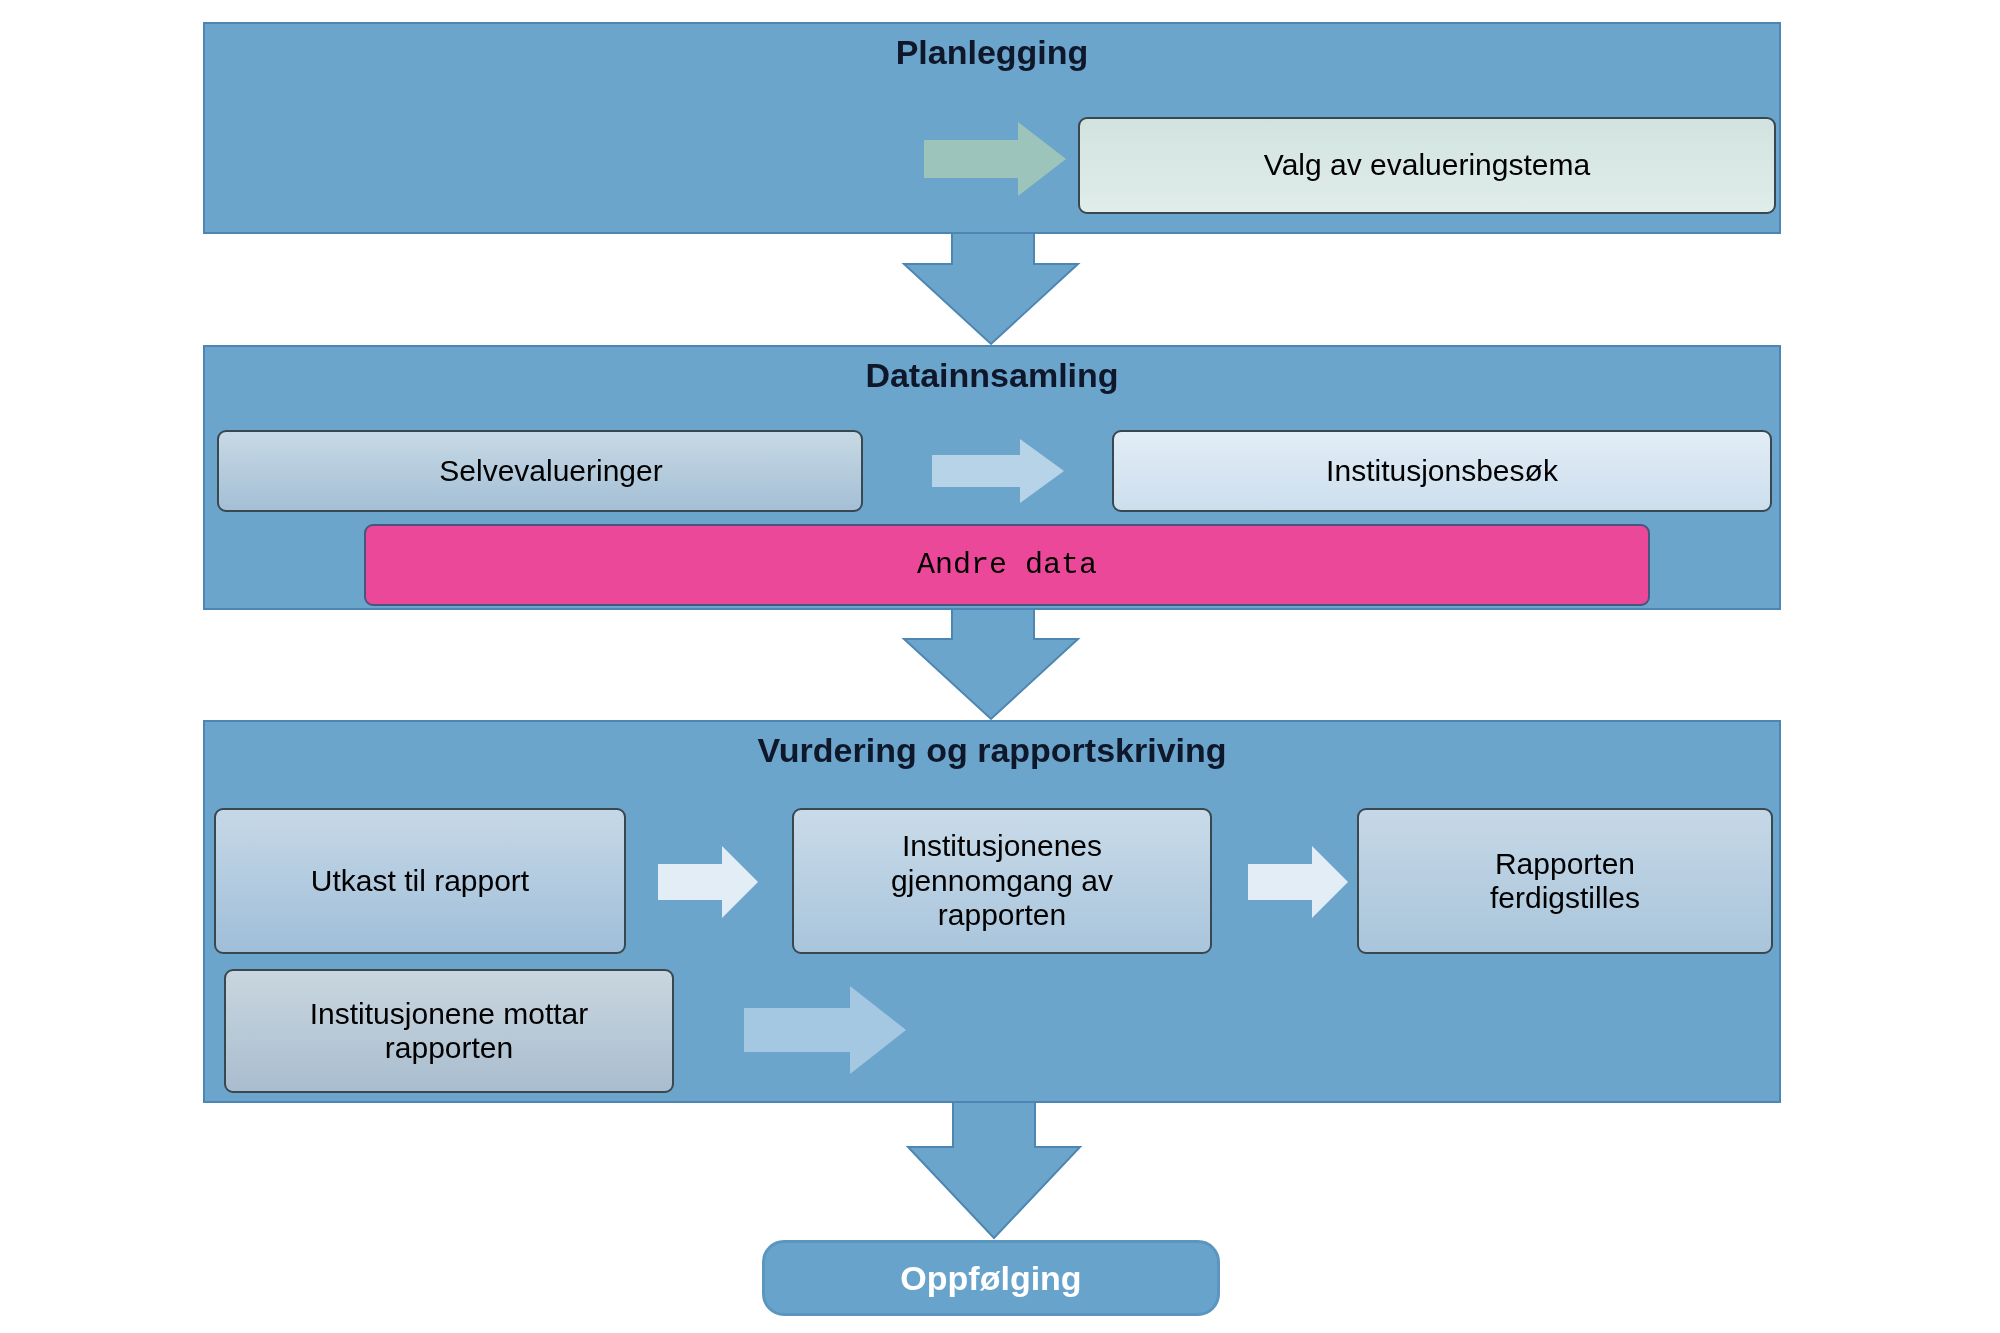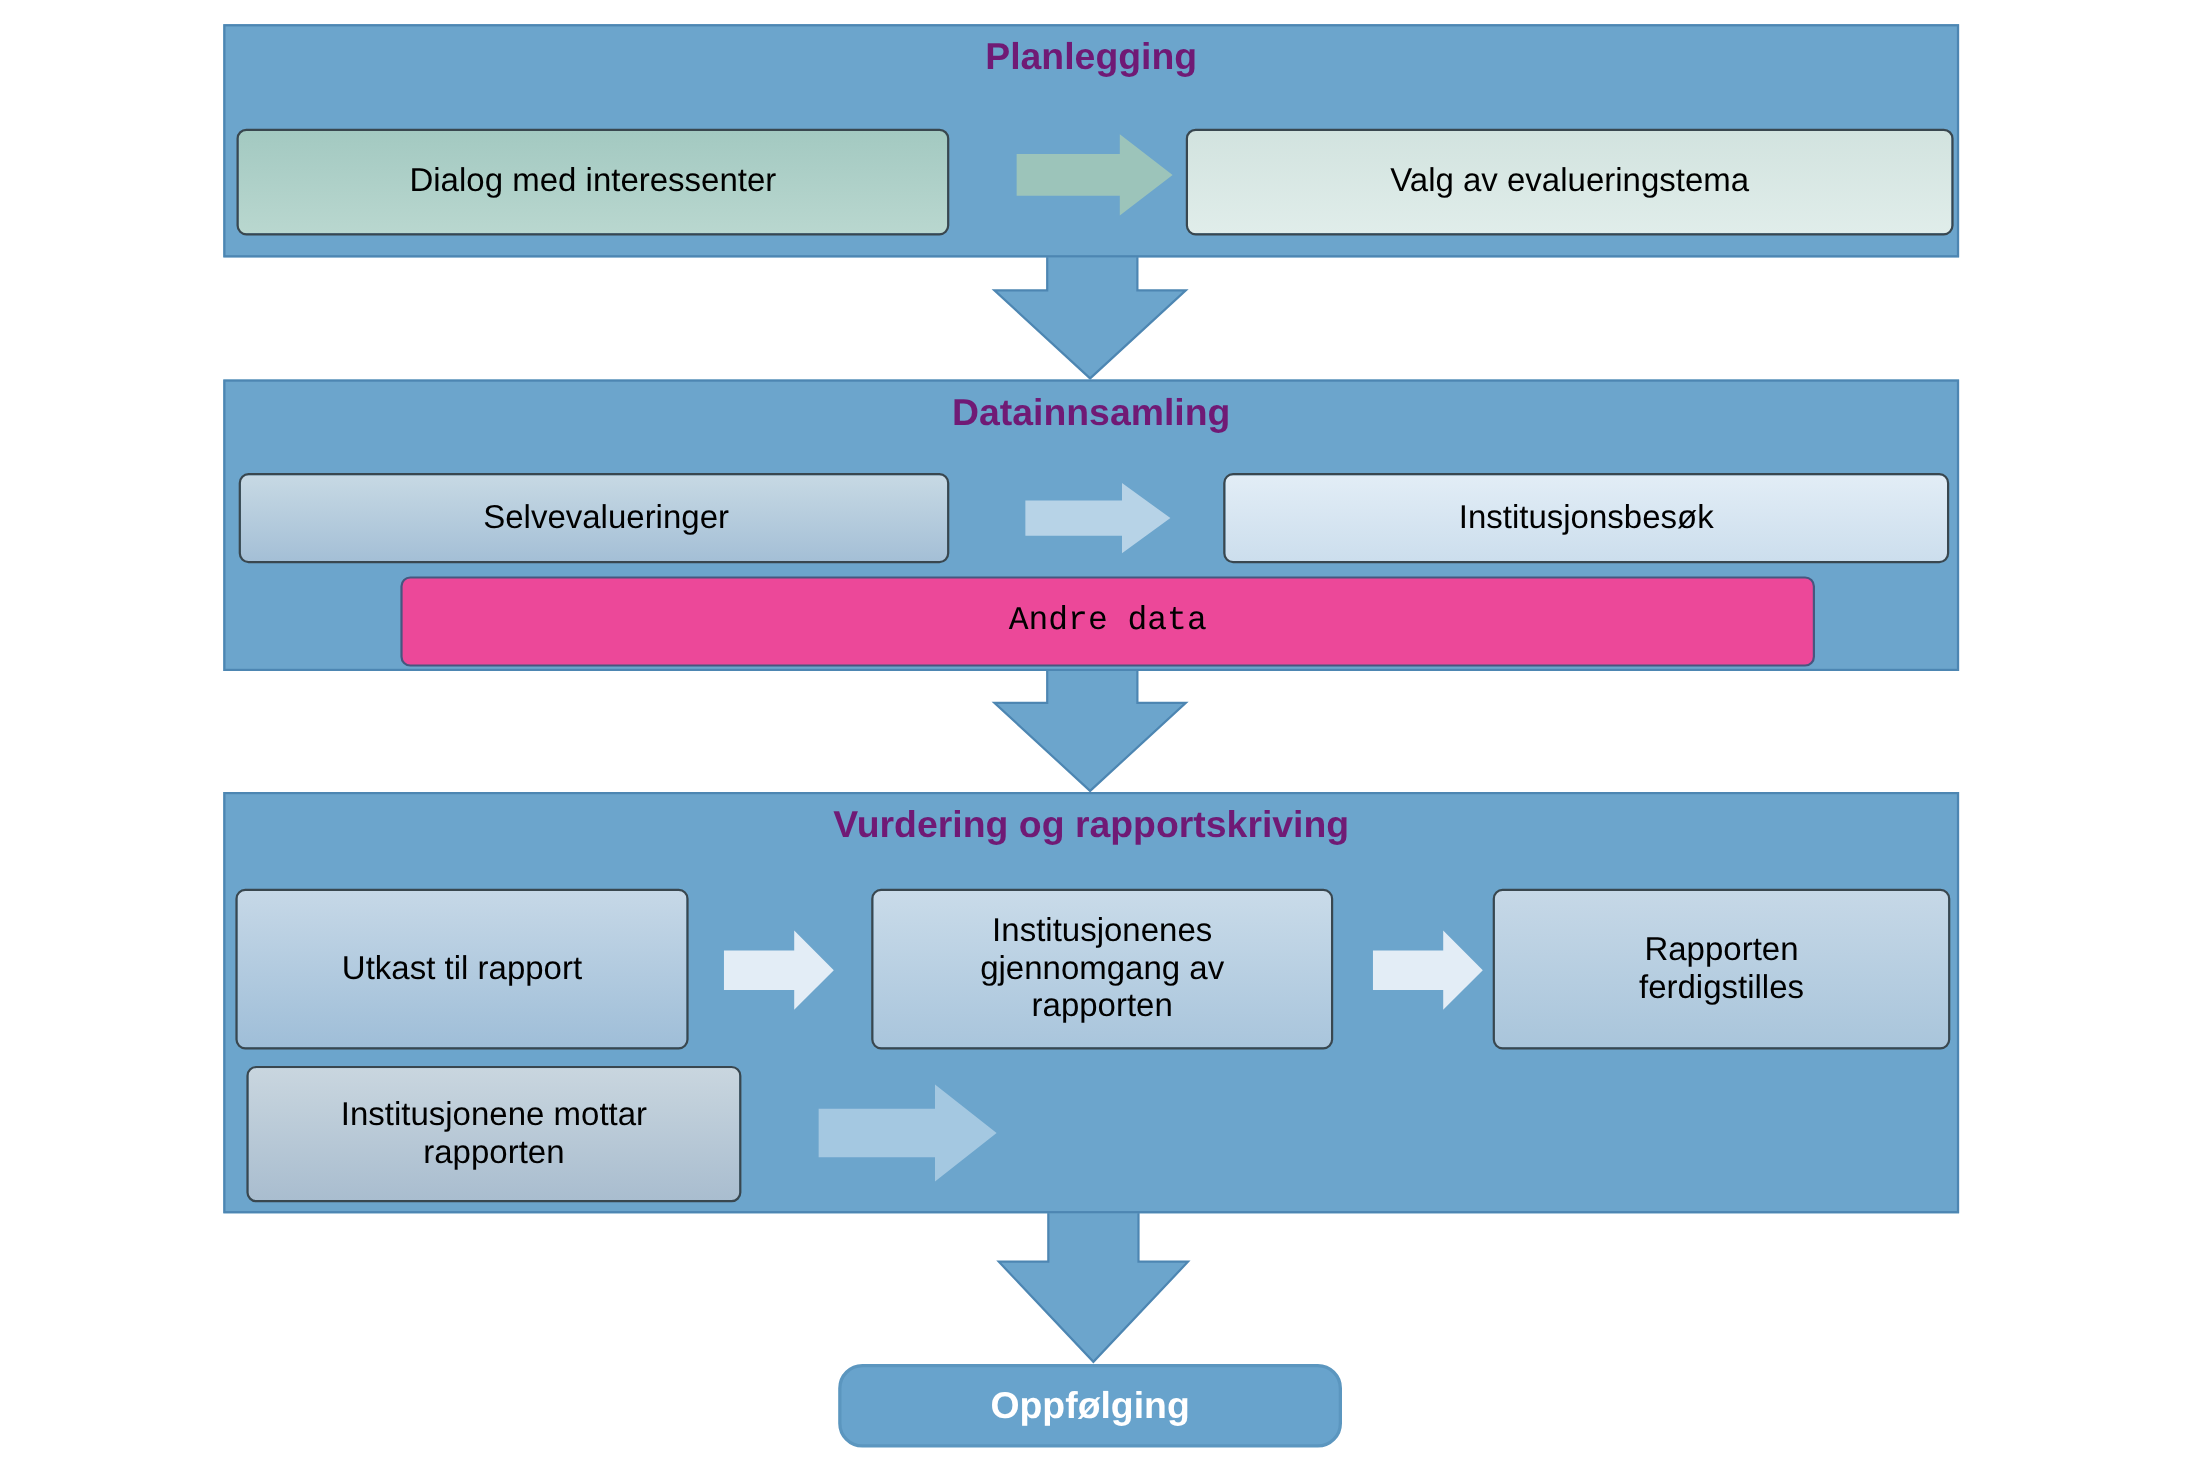--- a/index.html
+++ b/index.html
@@ -14,21 +14,21 @@
   .section{
     position:absolute;
     background:#6CA5CC;
     border:2px solid #4D86B2;
     box-sizing:border-box;
   }
   .section-title{
     position:absolute;
     left:0;right:0;top:9px;
     text-align:center;
-    color:#701a75;
+    color:#0f172a;
     font-size:34px;
     font-weight:bold;
     letter-spacing:0px;
   }
   
   .node{
     position:absolute;
     box-sizing:border-box;
     border:2px solid #39474F;
     border-radius:9px;
@@ -80,21 +80,20 @@
     </svg>
   </div>
   <div class="arrow" style="left:900px;top:1095px;">
     <svg width="186" height="145" viewBox="0 0 186 145">
       <polygon points="53,0 135,0 135,52 180,52 94,143 8,52 53,52" fill="#6CA5CC" stroke="#4D86B2" stroke-width="2"></polygon>
     </svg>
   </div>
 
   <div class="section" style="left:203px;top:22px;width:1578px;height:212px;">
     <div class="section-title">Planlegging</div>
-    <div class="node box-dialog" style="left:10px;top:93px;width:648px;height:97px;">Dialog med interessenter</div>
     <div class="arrow" style="left:719px;top:96px;">
       <svg width="144" height="78" viewBox="0 0 144 78">
         <polygon points="0,20 94,20 94,2 142,39 94,76 94,58 0,58" fill="#9CC4BA"></polygon>
       </svg>
     </div>
     <div class="node box-valg" style="left:873px;top:93px;width:698px;height:97px;">Valg av evalueringstema</div>
   </div>
 
   <div class="section" style="left:203px;top:345px;width:1578px;height:265px;">
     <div class="section-title">Datainnsamling</div>

